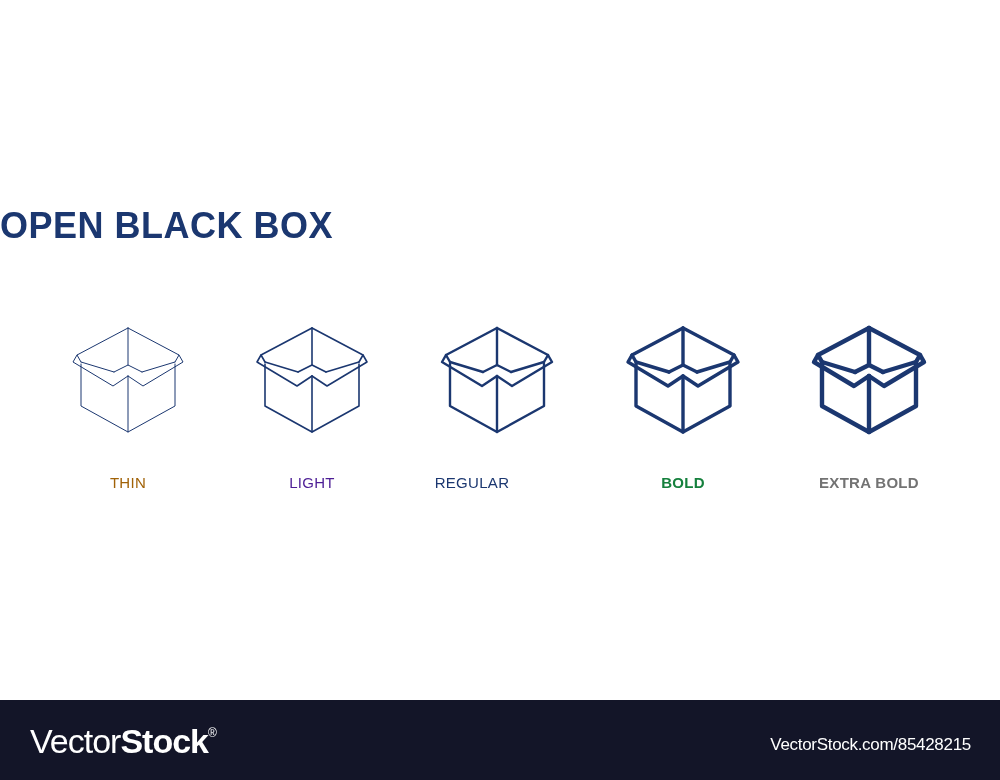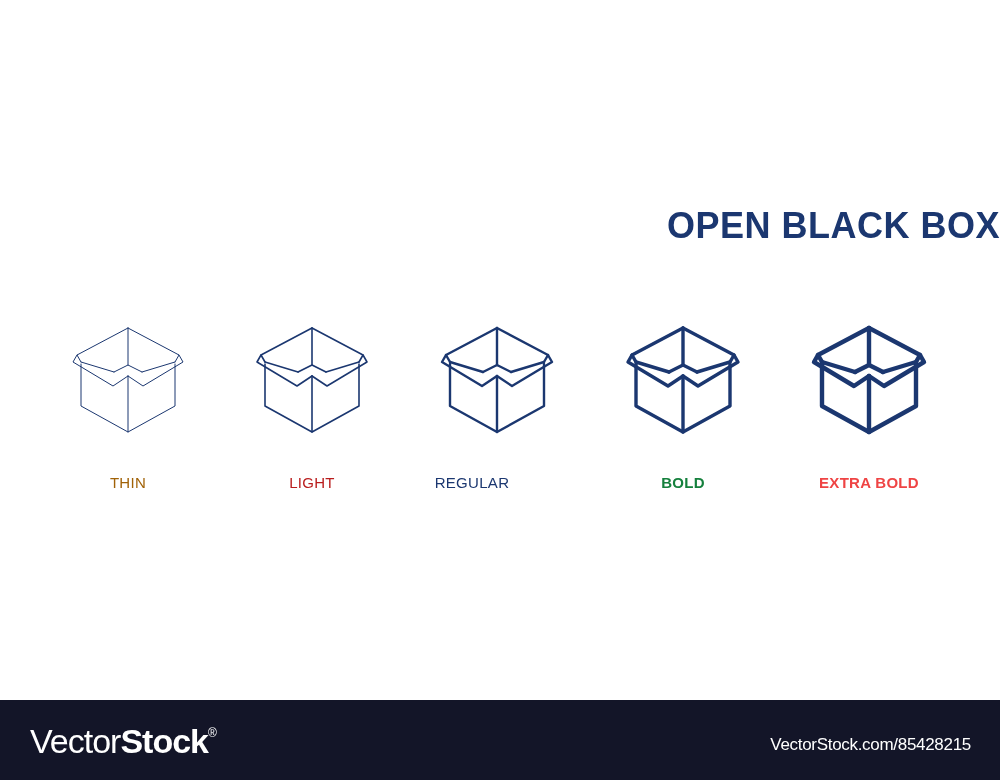--- a/index.html
+++ b/index.html
@@ -1,17 +1,17 @@
 <!DOCTYPE html>
 <html><head>
 <meta charset="utf-8">
 <style>
   html, body { margin: 0; padding: 0; }
   body { width: 1000px; height: 780px; background: #ffffff; position: relative; overflow: hidden; font-family: "Liberation Sans", sans-serif; }
-  .title { position: absolute; top: 205px; left: 0; width: 1000px; text-align: right; font-size: 36px; font-weight: 700; color: #1b3770; letter-spacing: 0.5px; font-family: "Liberation Sans", sans-serif; }
+  .title { position: absolute; top: 205px; left: 0; width: 1000px; text-align: left; font-size: 36px; font-weight: 700; color: #1b3770; letter-spacing: 0.5px; font-family: "Liberation Sans", sans-serif; }
   .icon { position: absolute; top: 318px; width: 120px; height: 125px; }
   .icon svg { width: 120px; height: 125px; overflow: visible; }
   .label { position: absolute; top: 474px; width: 160px; text-align: center; font-size: 15px; color: #1b3770; font-family: "Liberation Sans", sans-serif; letter-spacing: 0.3px; }
   .footer { position: absolute; left: 0; top: 700px; width: 1000px; height: 80px; background: #131528; }
   .logo { position: absolute; left: 30px; top: 22px; color: #fff; font-size: 34px; font-family: "Liberation Sans", sans-serif; letter-spacing: -1px; }
   .logo .light { font-weight: 300; text-align: center; }
   .logo .bold { font-weight: 700; text-align: center; }
   .logo sup { font-size: 12px; vertical-align: top; position: relative; top: 4px; }
   .footer-id { position: absolute; right: 29px; top: 35px; color: #fff; font-size: 17px; font-family: "Liberation Sans", sans-serif; letter-spacing: -0.3px; }
 </style>
@@ -43,21 +43,21 @@
           <line x1="60" y1="10" x2="60" y2="47"></line>
           <polyline points="46,54 60,47 74,54"></polyline>
           <polyline points="9,37 5,44 45,68 60,58"></polyline>
           <polyline points="13,44 46,54"></polyline>
           <polyline points="111,37 115,44 75,68 60,58"></polyline>
           <polyline points="107,44 74,54"></polyline>
           <polyline points="13,46 13,88 60,114 107,88 107,46"></polyline>
           <line x1="60" y1="58" x2="60" y2="114"></line>
         </g>
       </svg></div>
-    <div class="label" style="left: 232px; color: #b91c1c; font-weight: 400;">LIGHT</div>
+    <div class="label" style="left: 232px; color: #4c1d95; font-weight: 400;">LIGHT</div>
     <div class="icon" style="left: 437px;"><svg viewBox="0 0 120 125" xmlns="http://www.w3.org/2000/svg">
         <g fill="none" stroke="#1b3770" stroke-width="2.4" stroke-linejoin="round" stroke-linecap="round">
           <polyline points="60,10 9,37 13,44 "></polyline>
           <polyline points="60,10 111,37 107,44"></polyline>
           <line x1="60" y1="10" x2="60" y2="47"></line>
           <polyline points="46,54 60,47 74,54"></polyline>
           <polyline points="9,37 5,44 45,68 60,58"></polyline>
           <polyline points="13,44 46,54"></polyline>
           <polyline points="111,37 115,44 75,68 60,58"></polyline>
           <polyline points="107,44 74,54"></polyline>
@@ -88,21 +88,21 @@
           <line x1="60" y1="10" x2="60" y2="47"></line>
           <polyline points="46,54 60,47 74,54"></polyline>
           <polyline points="9,37 5,44 45,68 60,58"></polyline>
           <polyline points="13,44 46,54"></polyline>
           <polyline points="111,37 115,44 75,68 60,58"></polyline>
           <polyline points="107,44 74,54"></polyline>
           <polyline points="13,46 13,88 60,114 107,88 107,46"></polyline>
           <line x1="60" y1="58" x2="60" y2="114"></line>
         </g>
       </svg></div>
-    <div class="label" style="left: 789px; color: #ef4444; font-weight: 700;">EXTRA BOLD</div>
+    <div class="label" style="left: 789px; color: #737373; font-weight: 700;">EXTRA BOLD</div>
   </div>
 
 <div class="footer">
   <div class="logo">
     <span class="light">Vector</span><span class="bold">Stock</span><sup>®</sup>
   </div>
   <div class="footer-id">VectorStock.com/85428215</div>
 </div>
 
 </body></html>

